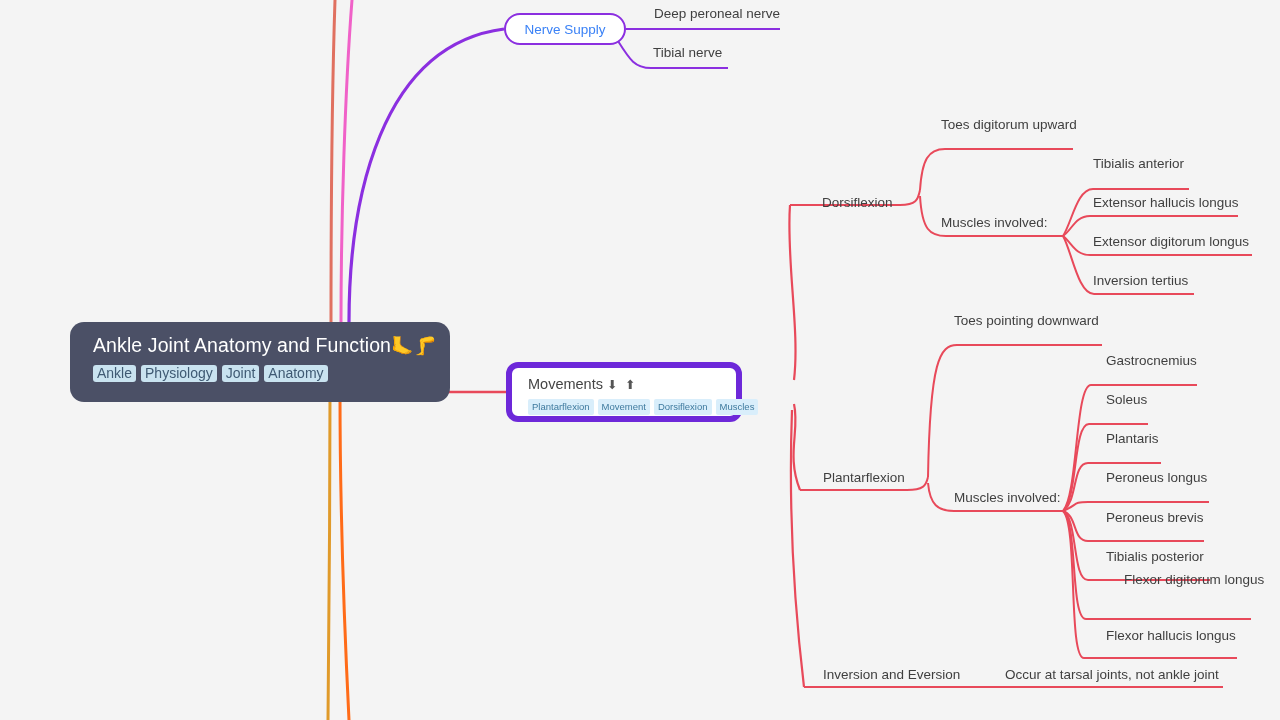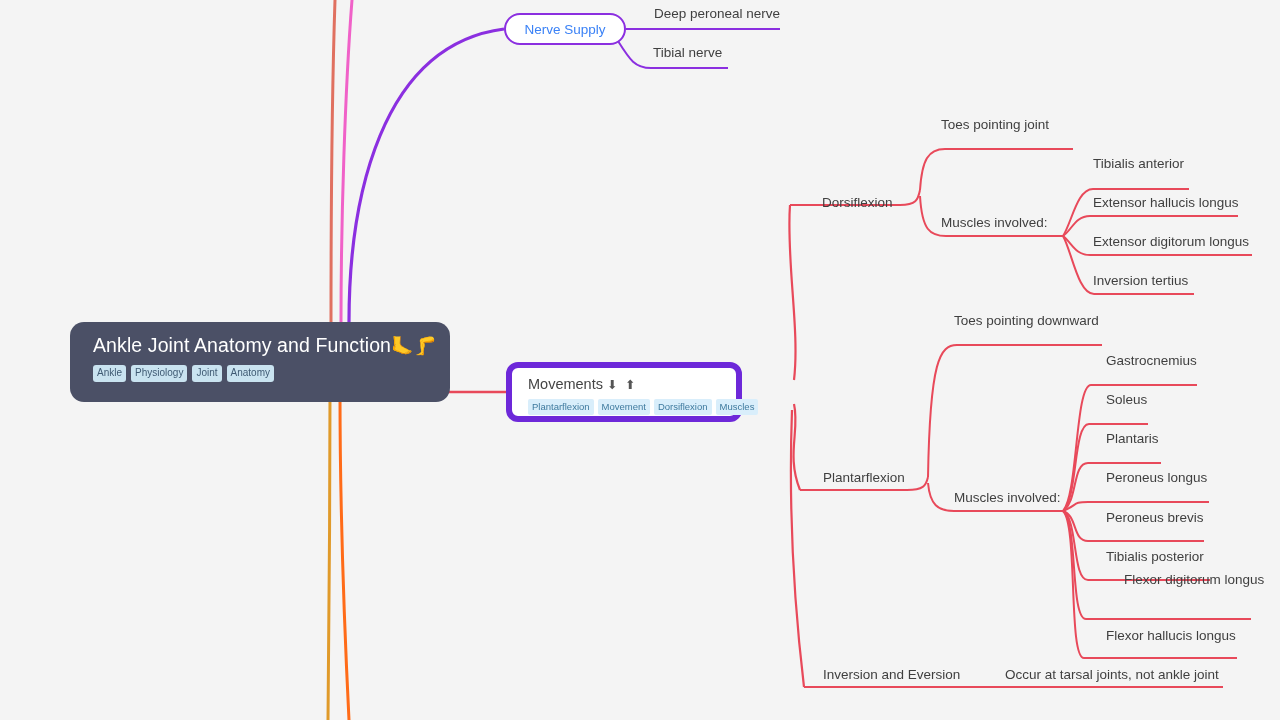--- a/index.html
+++ b/index.html
@@ -43,21 +43,21 @@
     letter-spacing: 1px;
   }
   .root-tags {
     margin-top: 7px;
     display: flex;
     gap: 5px;
   }
   .tag-dark {
     background: #c9e3f0;
     color: #3f5a73;
-    font-size: 10px;
+    font-size: 14px;
     line-height: 12px;
     padding: 2px 4px 3px 4px;
     border-radius: 3px;
     white-space: nowrap;
   }
   
   .movements-node {
     position: absolute;
     left: 506px; top: 362px;
     width: 236px; height: 60px;
@@ -195,21 +195,21 @@
       <span class="tag-light">Movement</span>
       <span class="tag-light">Dorsiflexion</span>
       <span class="tag-light">Muscles</span>
     </div>
   </div>
 
   <div class="lbl" style="left:822px; top:195px;">
     <span>Dorsiflexion</span>
   </div>
   <div class="lbl" style="left:941px; top:117px;">
-    <span>Toes pointing joint</span>
+    <span>Toes digitorum upward</span>
   </div>
   <div class="lbl" style="left:941px; top:215px;">
     <span>Muscles involved:</span>
   </div>
   <div class="lbl" style="left:1093px; top:156px;">
     <span>Tibialis anterior</span>
   </div>
   <div class="lbl" style="left:1093px; top:195px;">
     <span>Extensor hallucis longus</span>
   </div>

